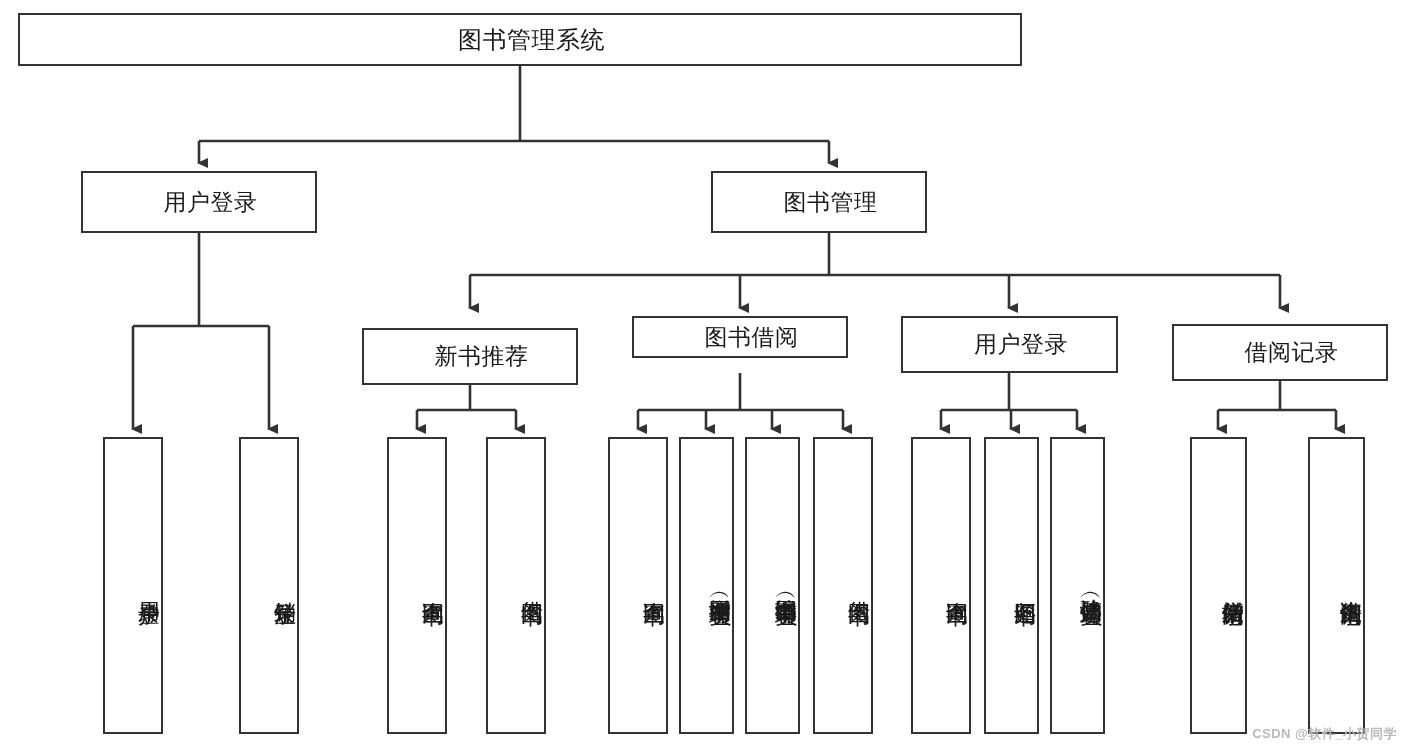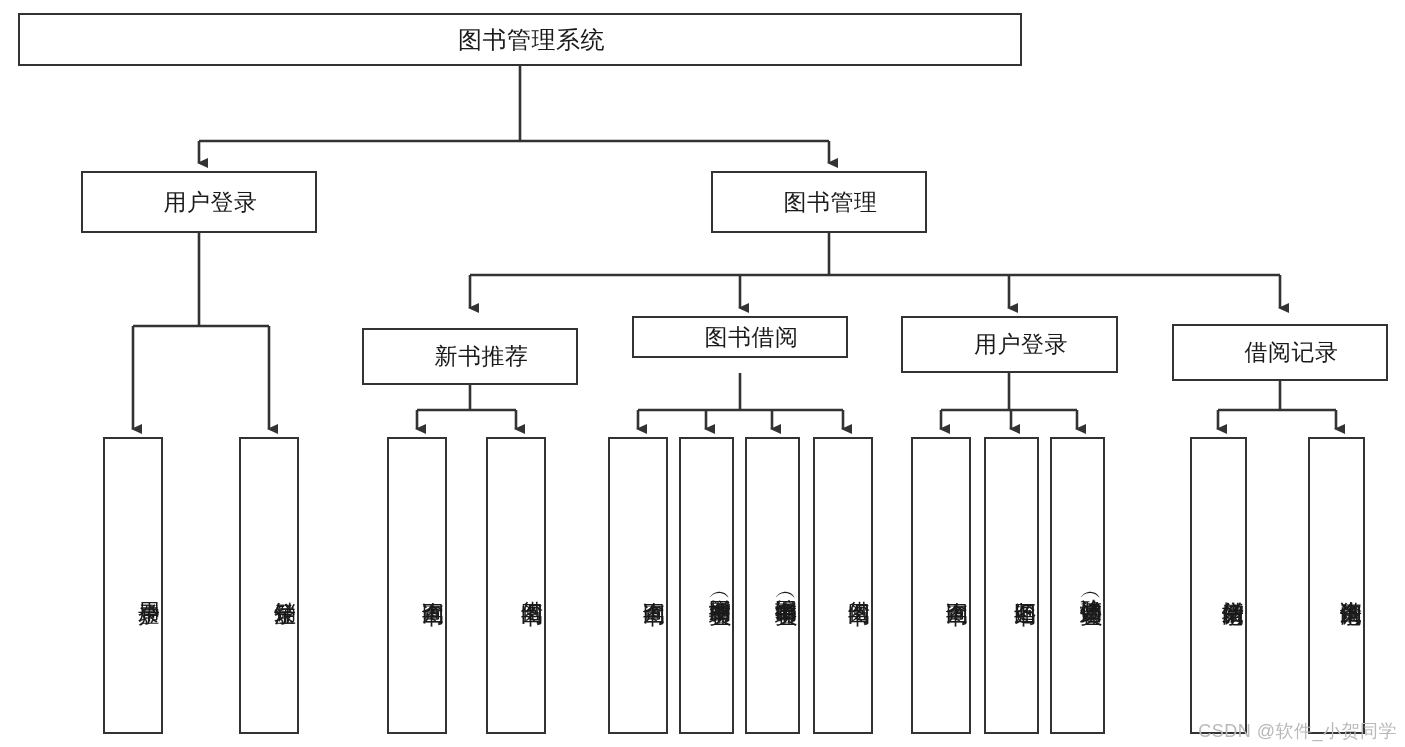--- a/index.html
+++ b/index.html
@@ -55,24 +55,25 @@
     text-orientation: upright;
     white-space: nowrap;
   }
   .node.root {
     font-size: 24px;
   }
   #watermark {
     position: absolute;
     right: 8px;
     bottom: 4px;
-    font-size: 18px;
+    font-size: 13px;
     color: #b9b9b9;
     letter-spacing: 0.5px;
     white-space: nowrap;
+    font-weight: bold;
   }
 </style>
 </head>
 <body>
 
 <div id="canvas">
 
   <svg id="edges" viewBox="0 0 1405 747">
     <defs>
       <marker id="arrow" markerWidth="12" markerHeight="12" refX="5" refY="9" orient="auto" markerUnits="userSpaceOnUse">

